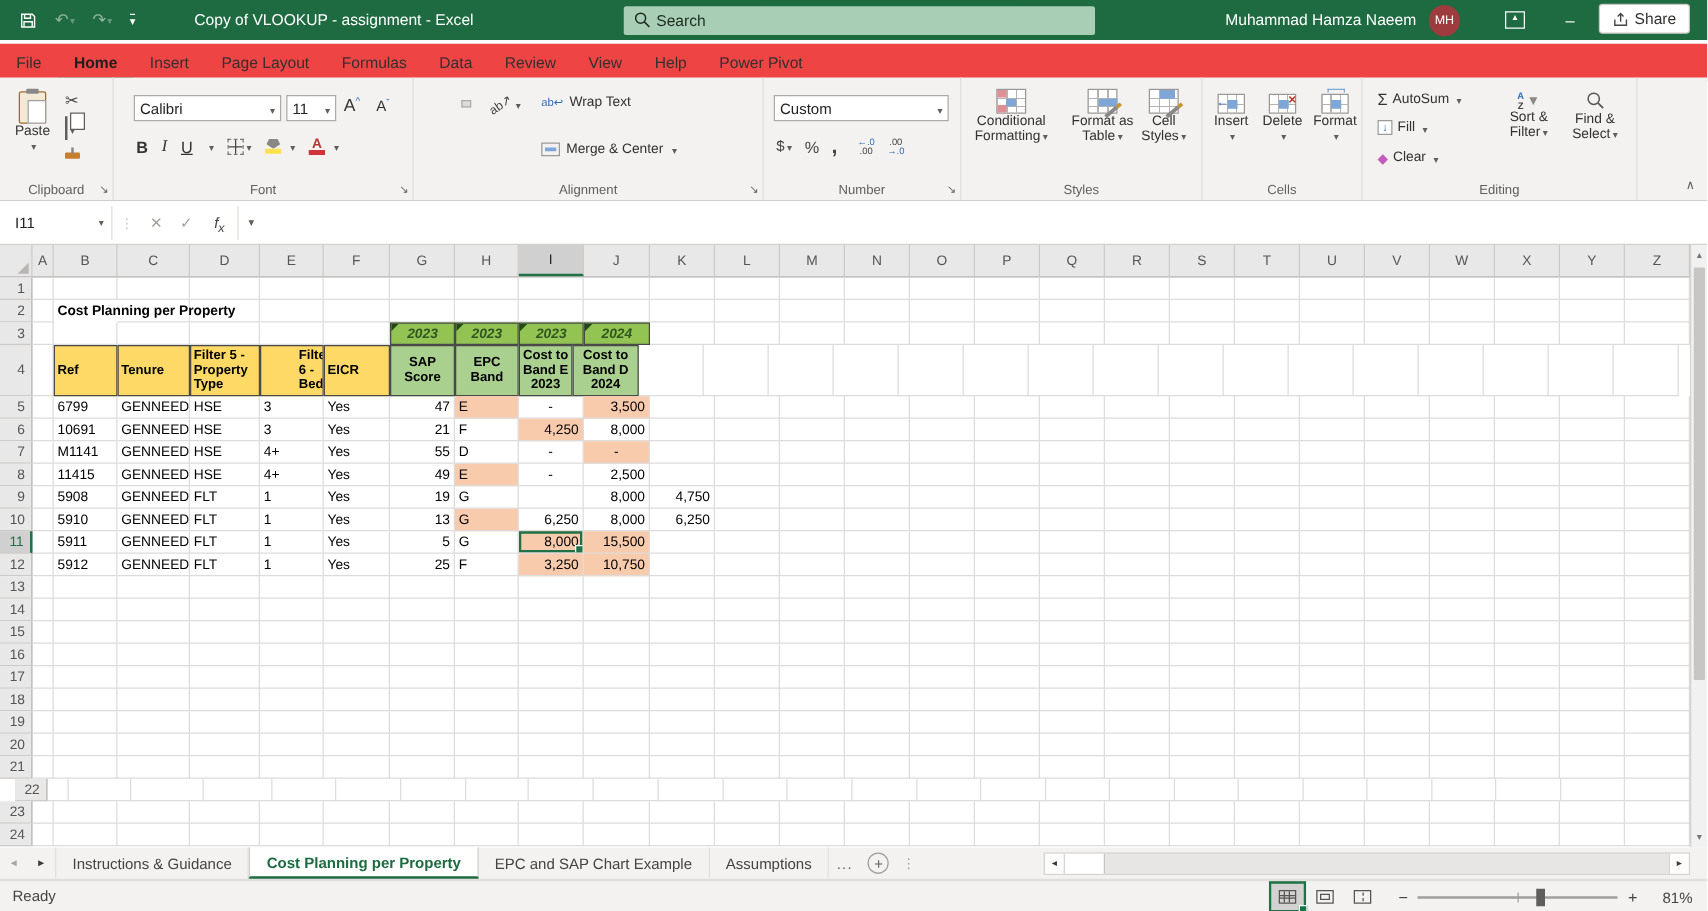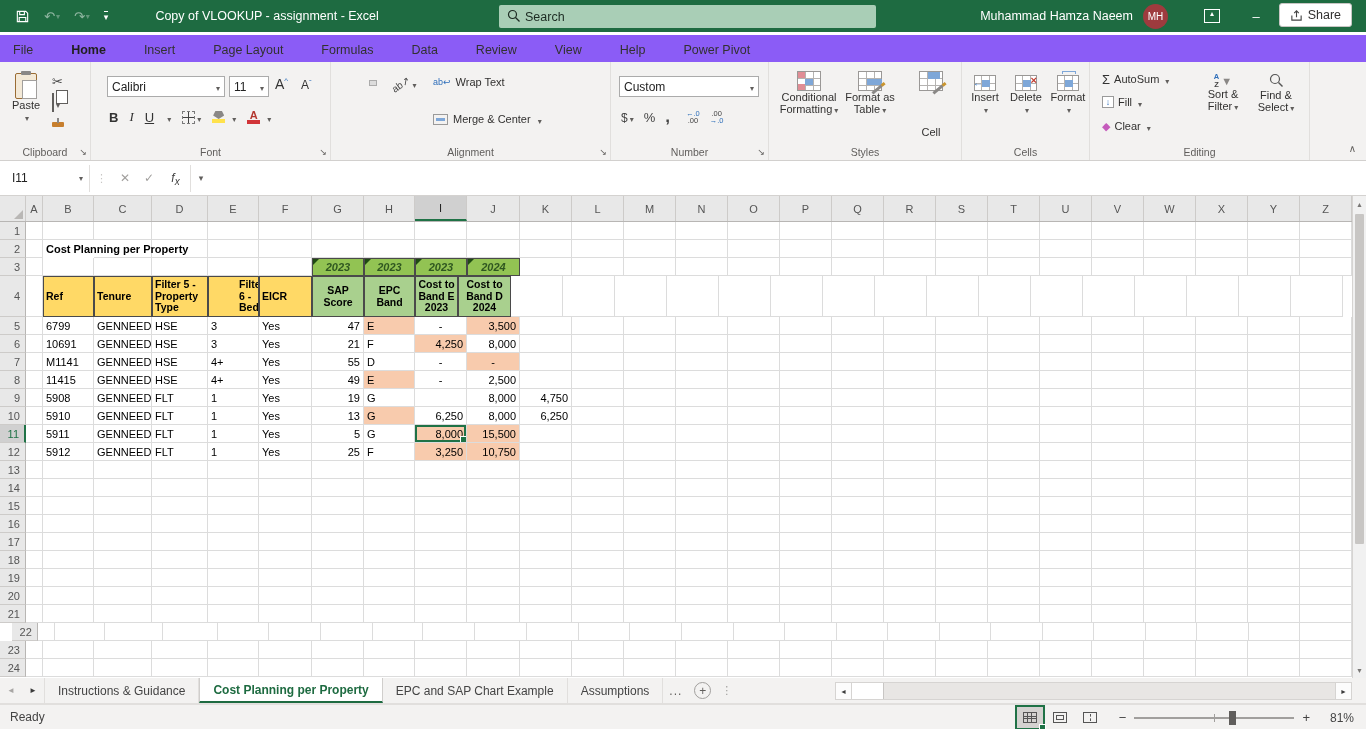--- a/index.html
+++ b/index.html
@@ -20,21 +20,21 @@
   #tb-right{position:absolute;right:0;top:0;height:32px;display:flex;align-items:center;}
   #user-name{font-size:12.5px;margin-right:10px;}
   #avatar{width:25px;height:25px;border-radius:50%;background:#9E3B3E;color:#fff;font-size:10px;display:flex;align-items:center;justify-content:center;margin-right:22px;}
   .winbtn{width:44px;height:32px;display:flex;align-items:center;justify-content:center;font-size:13px;color:#fff;}
   .restore-box{width:10px;height:10px;border:1px solid #fff;position:relative;}
   .restore-box::before{content:"";position:absolute;left:2px;top:-3px;width:9px;height:9px;border-top:1px solid #fff;border-right:1px solid #fff;}
   .ribbonui-ico{width:16px;height:14px;border:1px solid #fff;position:relative;}
   .ribbonui-ico::after{content:"";position:absolute;left:5px;top:2px;border-left:2px solid transparent;border-right:2px solid transparent;border-bottom:4px solid #fff;}
 
   
-  #ribbontabs{position:absolute;left:0;top:35px;width:1366px;height:30px;background:#8b5cf6;display:flex;align-items:stretch;gap:12px;}
+  #ribbontabs{position:absolute;left:0;top:35px;width:1366px;height:30px;background:#ef4444;display:flex;align-items:stretch;}
   .rtab{padding:0 13px;display:flex;align-items:center;font-size:12.5px;color:#323130;cursor:default;}
   .rtab.active{color:#201F1E;font-weight:700;border-bottom:3px solid #1E6B41;padding-top:3px;}
   #share-btn{position:absolute;right:14px;top:3px;height:24px;border:1px solid #C8C6C4;border-radius:3px;background:#fff;display:flex;align-items:center;gap:5px;padding:0 10px;font-size:12.5px;color:#323130;}
 
   
   #ribbon{position:absolute;left:0;top:62px;width:1366px;height:99px;background:#F3F2F1;border-bottom:1px solid #D2D0CE;}
   .rgroup{position:absolute;top:0;height:98px;border-right:1px solid #E1DFDD;}
   .glabel{position:absolute;bottom:2px;left:0;width:100%;text-align:center;font-size:10.5px;color:#605E5C;}
   .launcher{position:absolute;bottom:3px;right:3px;font-size:9px;color:#605E5C;}
   .rsmall{font-size:11px;color:#323130;}
@@ -331,29 +331,29 @@
     <div class="rgroup" style="left:769px;width:193px;">
       <div class="bigbtn" style="position:absolute;left:4px;top:4px;width:72px;">
         <span class="grid-ico">
             <span class="cf-r1"></span>
             <span class="cf-r2"></span>
             <span class="cf-b1"></span>
           </span>
         <span>Conditional</span>
         <span><span>Formatting</span><span class="dd"></span></span>
       </div>
-      <div class="bigbtn" style="position:absolute;left:72px;top:4px;width:58px;">
+      <div class="bigbtn" style="position:absolute;left:84px;top:4px;width:58px;">
         <span class="grid-ico">
             <span class="ft-row"></span>
             <span class="brush"></span>
           </span>
         <span>Format as</span>
         <span><span>Table</span><span class="dd"></span></span>
       </div>
-      <div class="bigbtn" style="position:absolute;left:136px;top:4px;width:52px;gap:35px;">
+      <div class="bigbtn" style="position:absolute;left:136px;top:4px;width:52px;">
         <span class="grid-ico">
             <span class="cs-blk"></span>
             <span class="brush"></span>
           </span>
         <span>Cell</span>
         <span><span>Styles</span><span class="dd"></span></span>
       </div>
       <div class="glabel">Styles</div>
     </div>
 

